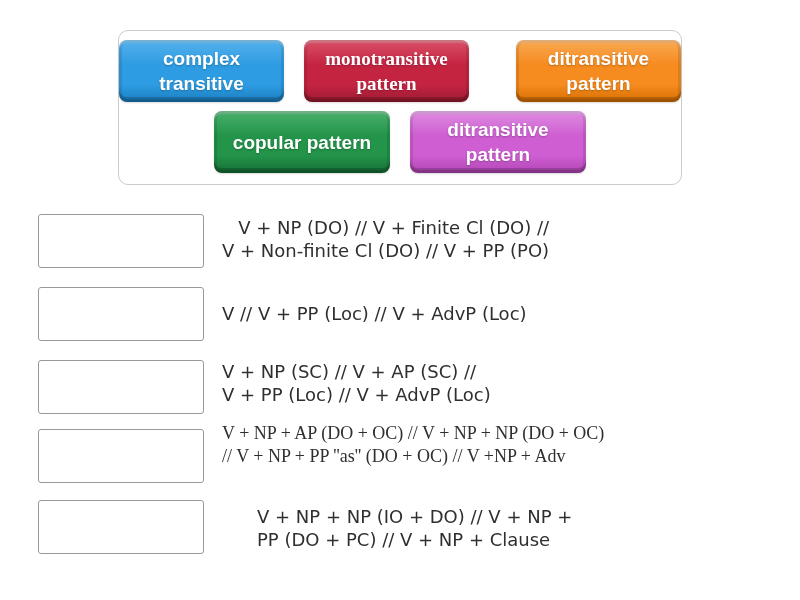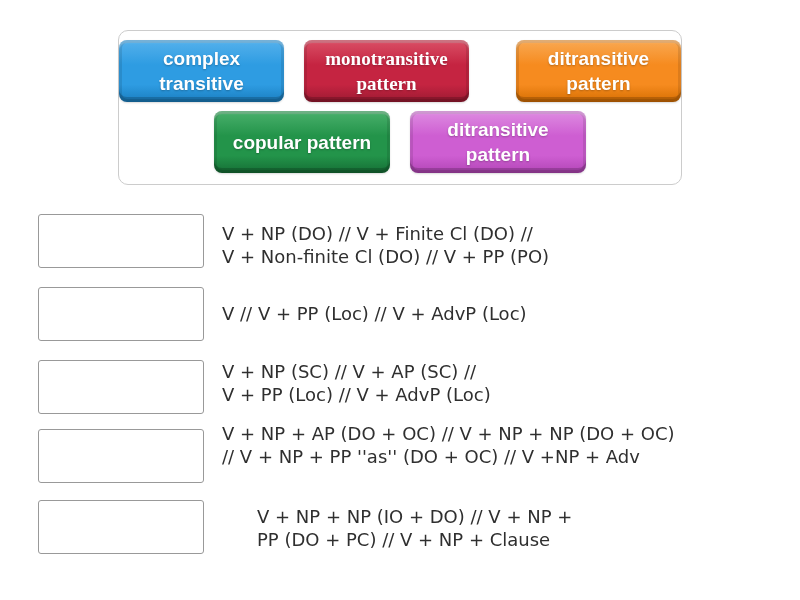--- a/index.html
+++ b/index.html
@@ -36,24 +36,24 @@
   .dropbox{
     position:absolute;left:0;top:0;width:166px;height:54px;
     box-sizing:border-box;background:#ffffff;border:1px solid #999999;
     border-radius:3px;
   }
   .clue{
     position:absolute;left:184px;
     font-family:"DejaVu Sans",sans-serif;font-size:18px;line-height:23px;
     color:#2f2f2f;white-space:nowrap;
   }
-  .row1{top:214px;} .row1 .clue{top:8px;}
+  .row1{top:214px;} .row1 .clue{top:2px;text-align:right;}
   .row2{top:287px;} .row2 .clue{top:15px;}
   .row3{top:360px;} .row3 .clue{top:0px;}
-  .row4{top:429px;} .row4 .clue{top:-7px;}
+  .row4{top:429px;} .row4 .clue{top:-7px;font-family:Liberation Serif, serif;}
   .row5{top:500px;} .row5 .clue{top:5px;margin-left:35px;}
 </style>
 </head>
 <body>
 
 <div class="panel">
   <div class="tile-row">
     <div class="tile" style="background: linear-gradient(rgb(85, 177, 236) 0%, rgb(46, 156, 226) 40%, rgb(46, 156, 226) 72%, rgb(26, 126, 192) 100%);">complex transitive</div>
     <div class="tile" style="background: linear-gradient(rgb(218, 80, 102) 0%, rgb(197, 36, 65) 40%, rgb(197, 36, 65) 72%, rgb(156, 26, 50) 100%); font-family: Liberation Serif, serif;">monotransitive pattern</div>
     <div class="tile" style="background: linear-gradient(rgb(249, 169, 83) 0%, rgb(246, 139, 31) 40%, rgb(246, 139, 31) 72%, rgb(214, 111, 2) 100%); margin-left: 27px;">ditransitive pattern</div>

